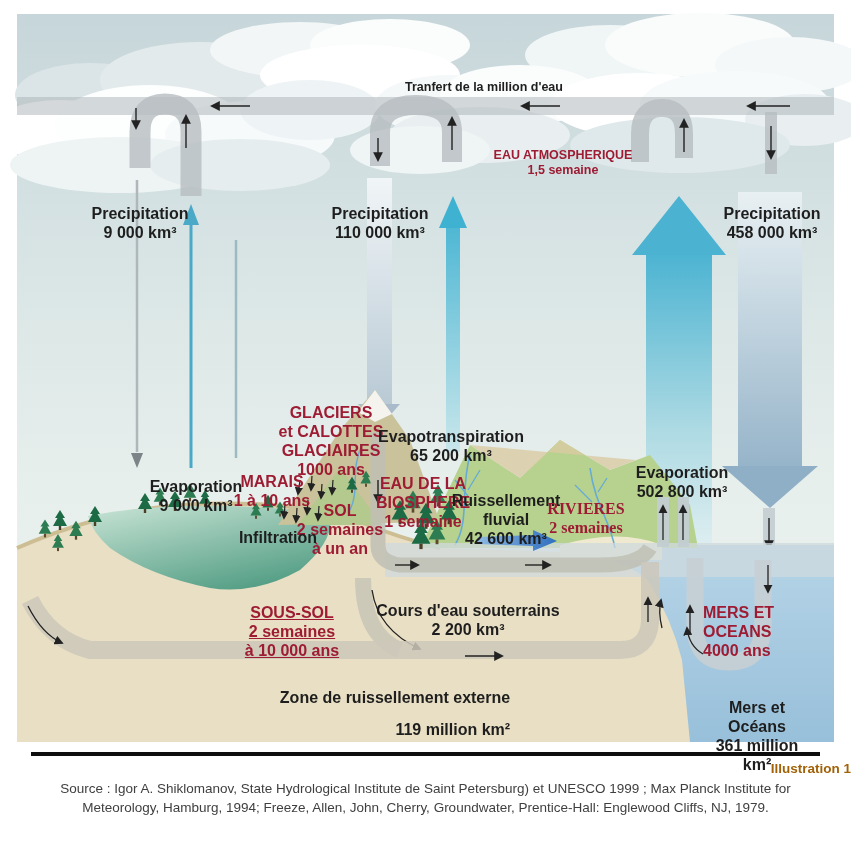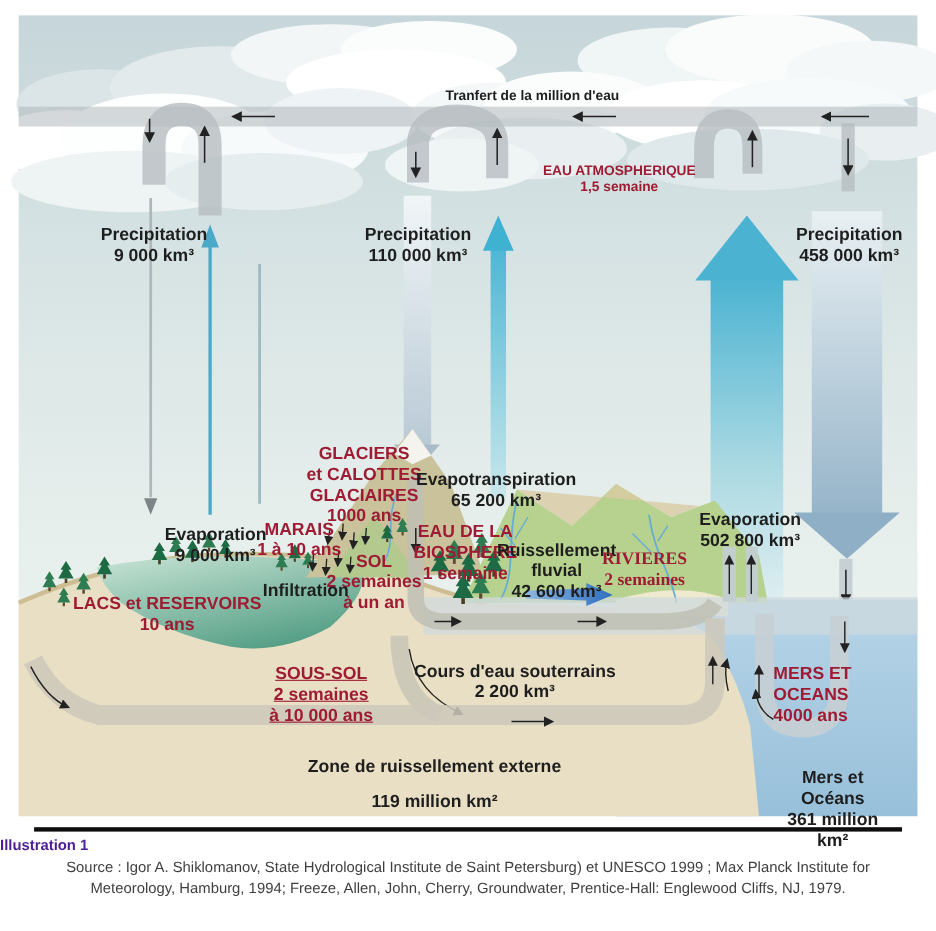--- a/index.html
+++ b/index.html
@@ -5,24 +5,24 @@
   html,body{margin:0;padding:0;background:#ffffff;}
   .stage{position:relative;width:851px;height:846px;background:#ffffff;overflow:hidden;
          font-family:"Liberation Sans",sans-serif;}
   .stage svg{position:absolute;left:0;top:0;}
   .lbl{position:absolute;transform:translateX(-50%);text-align:center;font-weight:bold;
        font-size:16px;line-height:1.18;white-space:pre-line;z-index:5;}
   .red{color:#9e1c33;}
   .blk{color:#1e1e1e;}
   .big{font-size:12.5px;}
   .lleft{transform:none;text-align:left;}
-  .gap{line-height:2.0;}
+  .gap{line-height:2.0;text-align:right;}
   .caption-rule{position:absolute;left:31px;top:752px;width:789px;height:4px;background:#0e0e0e;z-index:6;}
-  .caption-title{position:absolute;left:0;top:761px;width:851px;text-align:left;font-weight:bold;
-       font-size:13.5px;color:#4c1d95;z-index:6;}
+  .caption-title{position:absolute;left:0;top:761px;width:851px;text-align:right;font-weight:bold;
+       font-size:13.5px;color:#a16207;z-index:6;}
   .caption-source{position:absolute;left:60px;top:779px;width:731px;text-align:center;
        font-size:13.5px;line-height:1.42;color:#3f3f3f;z-index:6;}
 </style>
 </head>
 <body>
 
 <div class="stage">
 
   <svg width="851" height="846" viewBox="0 0 851 846">
     <defs>
@@ -281,22 +281,20 @@
 BIOSPHERE
 1 semaine</div>
   <div class="lbl blk" style="left:506px;top:492px;">Ruissellement
 fluvial
 42 600 km³</div>
   <div class="lbl red" style="left:586px;top:500px;font-family:Liberation Serif, serif;">RIVIERES
 2 semaines</div>
   <div class="lbl blk" style="left:682px;top:464px;">Evaporation
 502 800 km³</div>
   <div class="lbl blk" style="left:278px;top:529px;">Infiltration</div>
-  <div class="lbl red" style="left:152px;top:541px;">LACS et RESERVOIRS
-10 ans</div>
   <div class="lbl red" style="left:292px;top:604px;text-decoration:underline;">SOUS-SOL
 2 semaines
 à 10 000 ans</div>
   <div class="lbl blk" style="left:468px;top:602px;">Cours d'eau souterrains
 2 200 km³</div>
   <div class="lbl red lleft" style="left:703px;top:590px;margin-top:14px;">MERS ET
 OCEANS
 4000 ans</div>
   <div class="lbl blk gap" style="left:395px;top:682px;">Zone de ruissellement externe
 119 million km²</div>

